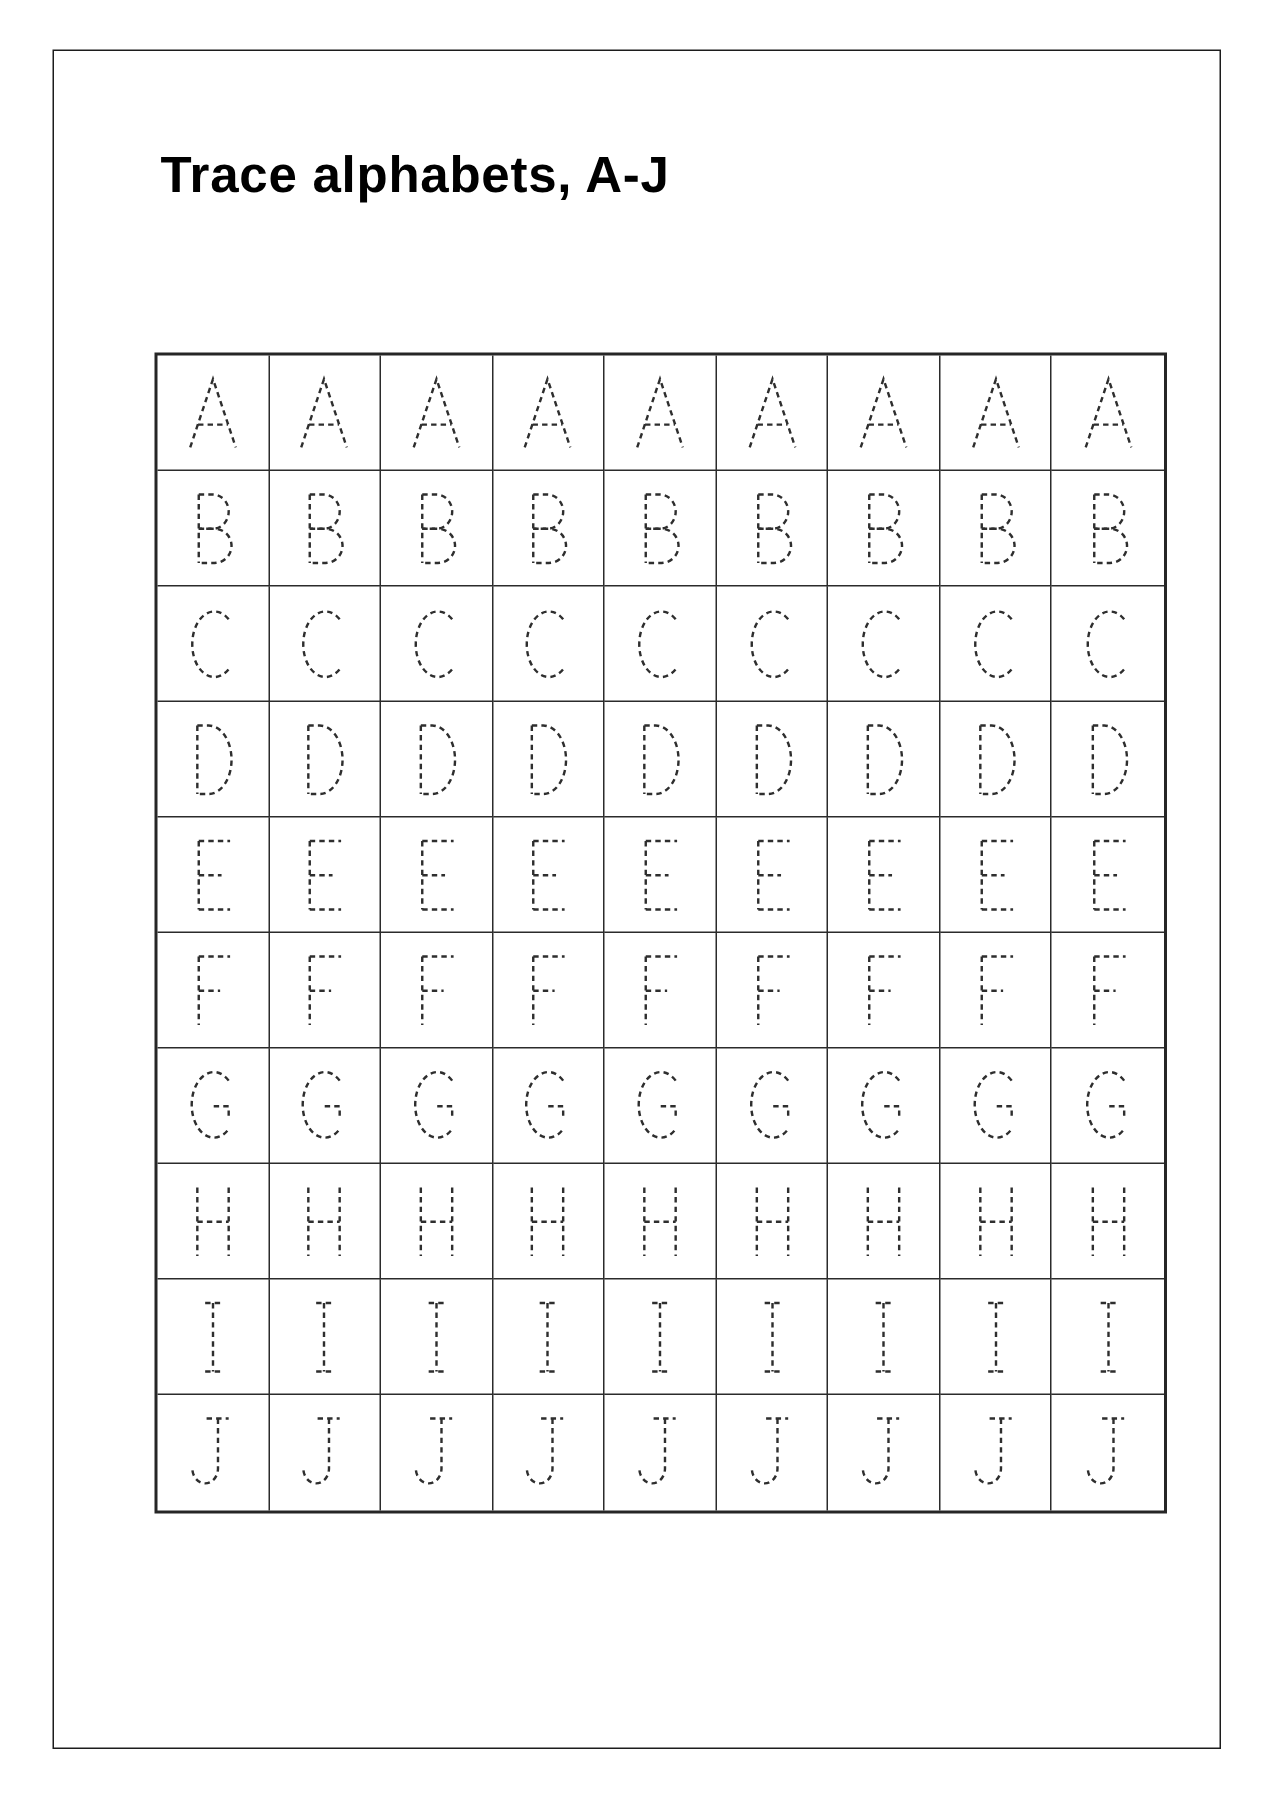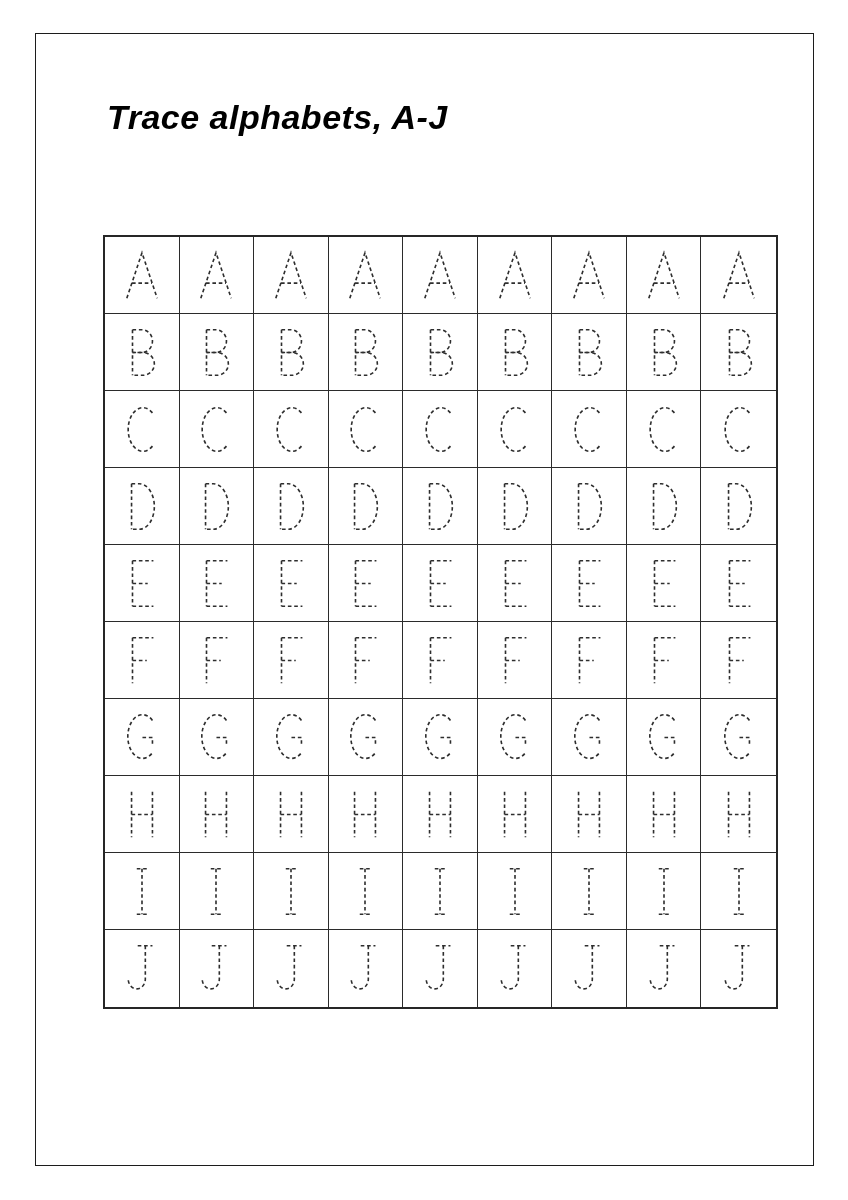--- a/index.html
+++ b/index.html
@@ -24,21 +24,20 @@
   .title {
     position: absolute;
     left: 71px;
     top: 64px;
     margin: 0;
     font-size: 34px;
     font-weight: 600;
     color: #000000;
     letter-spacing: 0.5px;
     white-space: nowrap;
-    font-style: italic;
   }
   .trace-grid {
     position: absolute;
     left: 67px;
     top: 201px;
     width: 671px;
     height: 770px;
     border: 2px solid #262626;
     background: #ffffff;
     display: grid;

